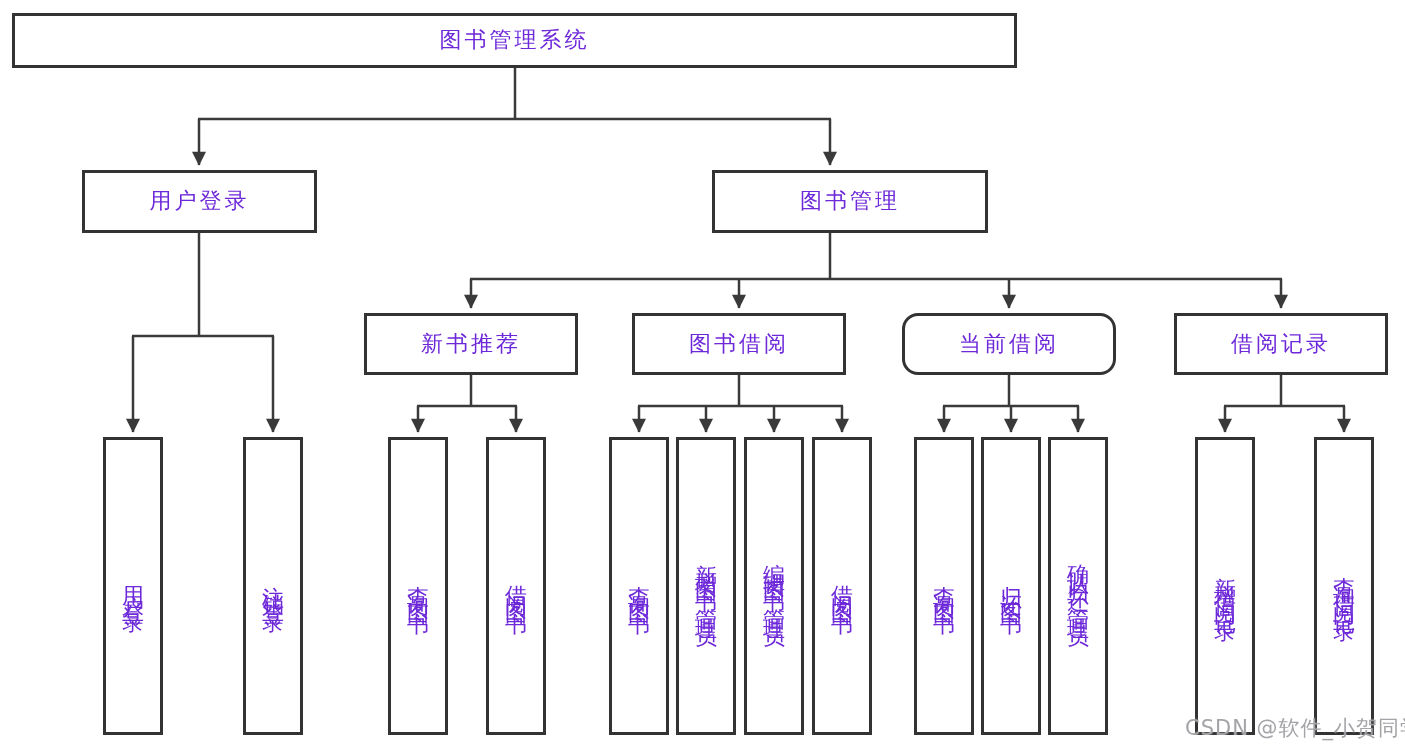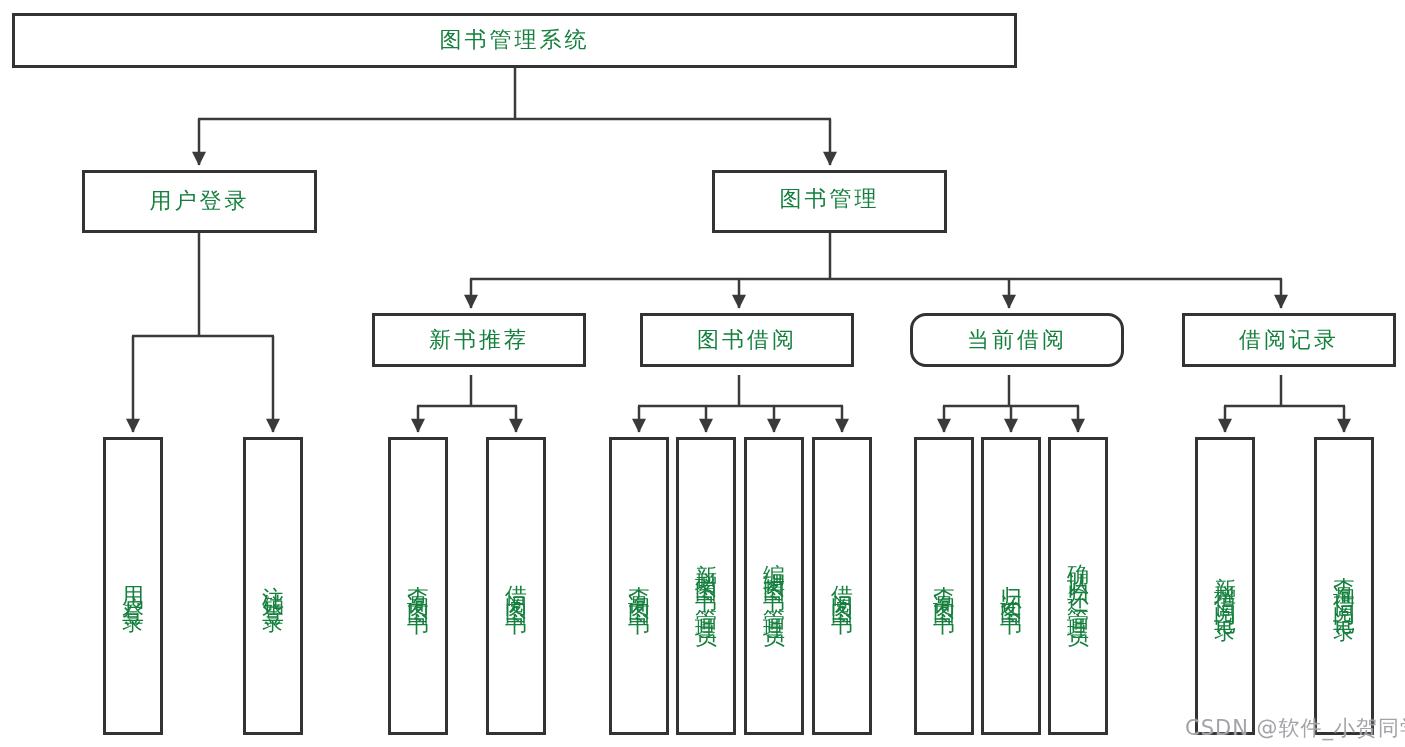--- a/index.html
+++ b/index.html
@@ -18,21 +18,21 @@
     position: absolute;
     left: 0; top: 0;
     width: 1405px; height: 747px;
     pointer-events: none;
   }
 
   .node {
     position: absolute;
     background: #ffffff;
     border: 3px solid #333333;
-    color: #15803d;
+    color: #6d28d9;
     display: flex;
     align-items: center;
     justify-content: center;
     text-align: center;
   }
 
   .h-node {
     font-size: 22px;
     letter-spacing: 3px;
     line-height: 1.2;
@@ -43,22 +43,22 @@
     writing-mode: vertical-lr;
     text-orientation: mixed;
     font-size: 22px;
     letter-spacing: 9px;
     line-height: 1;
   }
 
   
   .root-box  { left: 12px;   top: 13px;  width: 1005px; height: 55px; }
   .l2a       { left: 82px;   top: 170px; width: 235px;  height: 63px; }
-  .l2b       { left: 712px;  top: 170px; width: 235px;  height: 63px; font-family: Liberation Mono, monospace; }
-  .l3        { top: 313px;   width: 214px; height: 54px; margin-left: 8px; }
+  .l2b       { left: 712px;  top: 170px; width: 276px;  height: 63px; }
+  .l3        { top: 313px;   width: 214px; height: 62px; }
   .l3a { left: 364px; }
   .l3b { left: 632px; }
   .l3c { left: 902px; border-radius: 16px; }
   .l3d { left: 1174px; }
 
   .leaf { top: 437px; width: 60px; height: 298px; }
   .leaf-u1 { left: 103px; }
   .leaf-u2 { left: 243px; }
   .leaf-n1 { left: 388px; }
   .leaf-n2 { left: 486px; }

